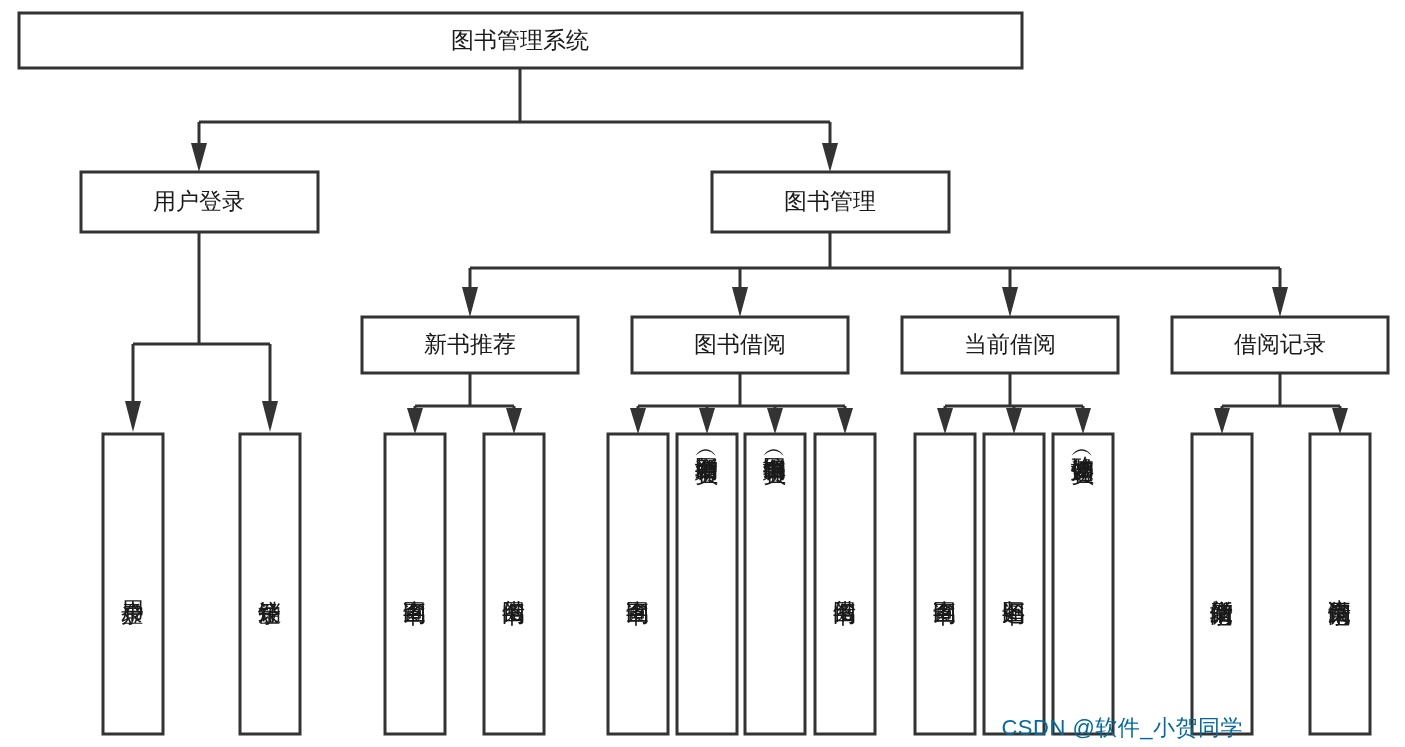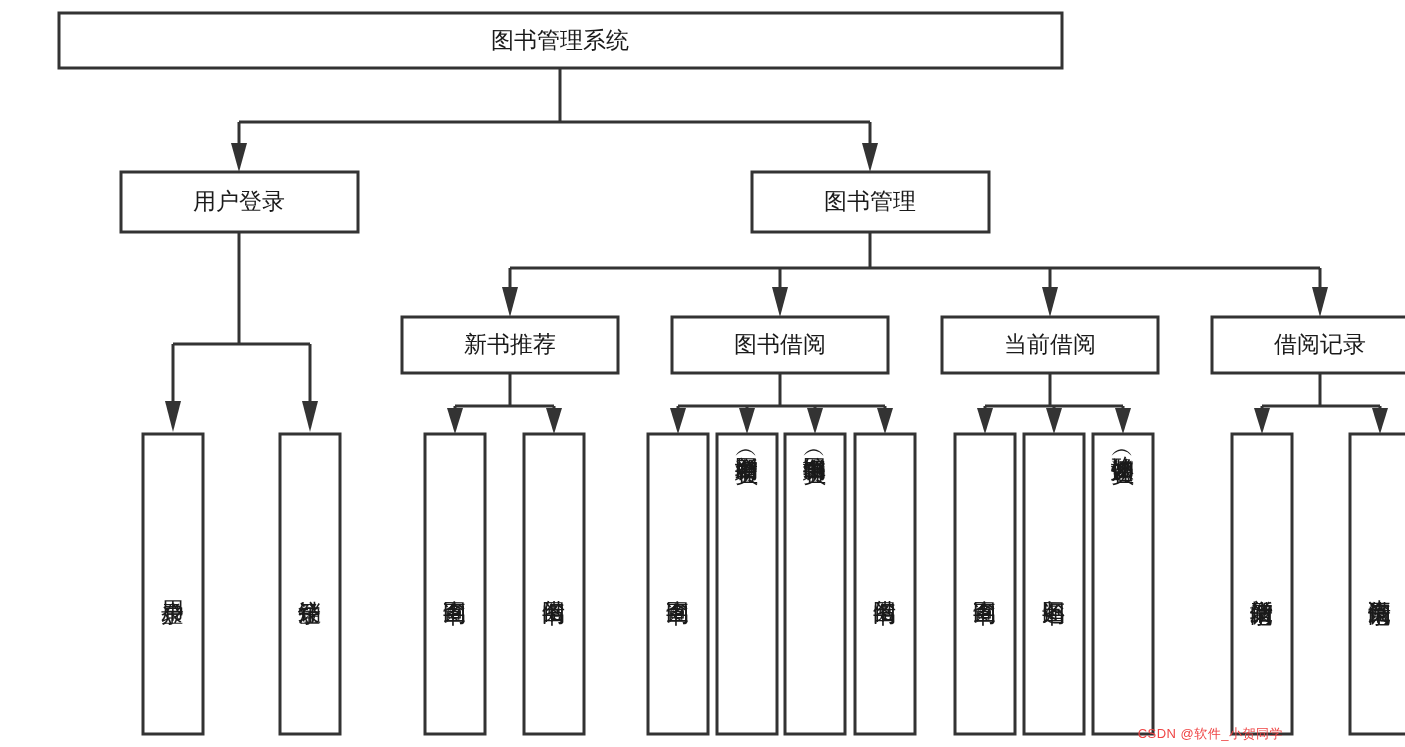--- a/index.html
+++ b/index.html
@@ -13,21 +13,20 @@
     font-family: "Liberation Sans", "DejaVu Sans", sans-serif;
     overflow: hidden;
     position: relative;
   }
   #diagram-root {
     position: absolute;
     left: 0;
     top: 0;
     width: 1251px;
     height: 747px;
-    padding-left: 40px;
   }
   svg.diagram {
     display: block;
     width: 1405px;
     height: 747px;
   }
   .node-rect {
     fill: #ffffff;
     stroke: #333333;
     stroke-width: 3;
@@ -71,22 +70,22 @@
   }
   .leaf-label.top-aligned {
     justify-content: flex-start;
     padding-top: 4px;
   }
   .watermark {
     position: absolute;
     right: 8px;
     bottom: 4px;
     font-family: "Liberation Sans", "DejaVu Sans", sans-serif;
-    font-size: 13px;
-    color: #ef4444;
+    font-size: 22px;
+    color: #0369a1;
     letter-spacing: 0.5px;
     white-space: nowrap;
     pointer-events: none;
   }
 </style>
 </head>
 <body>
 
 <div id="diagram-root">
   <svg class="diagram" viewBox="0 0 1405 747" xmlns="http://www.w3.org/2000/svg">

